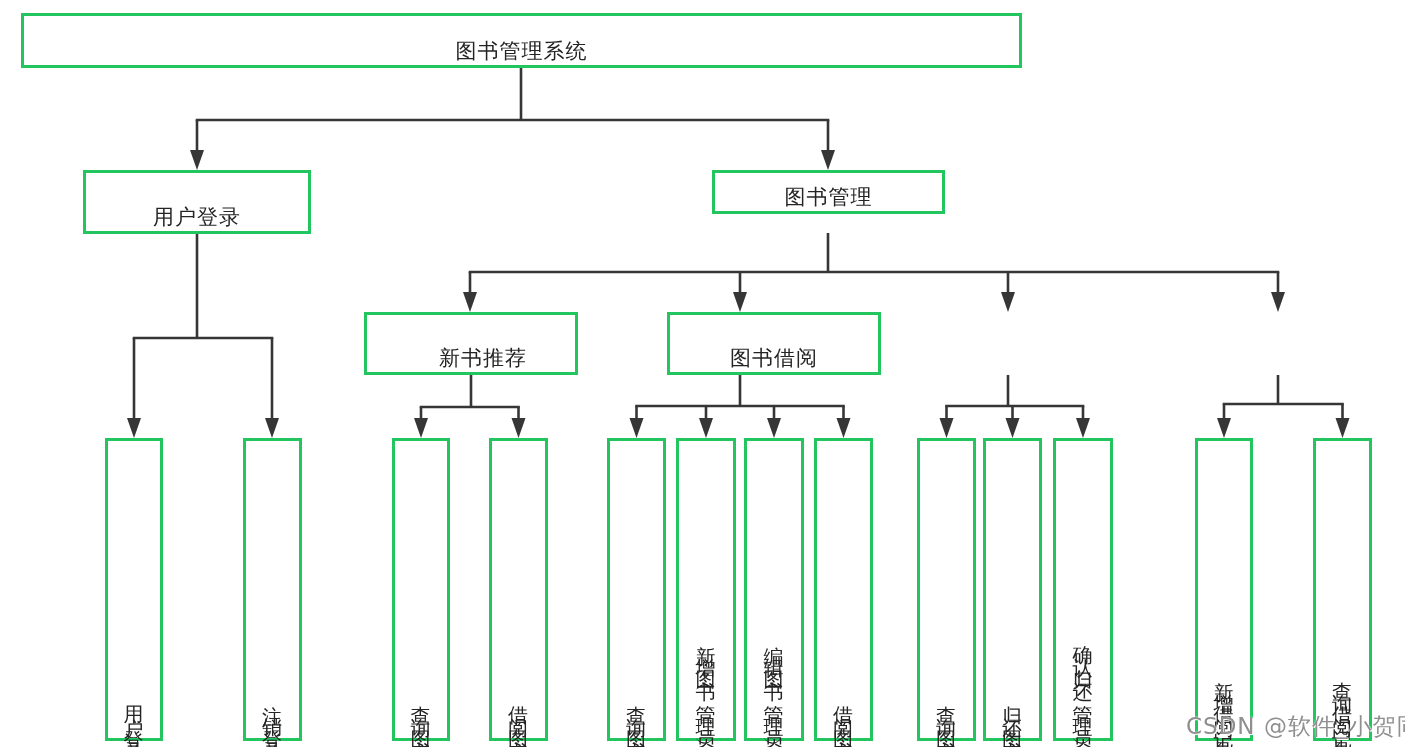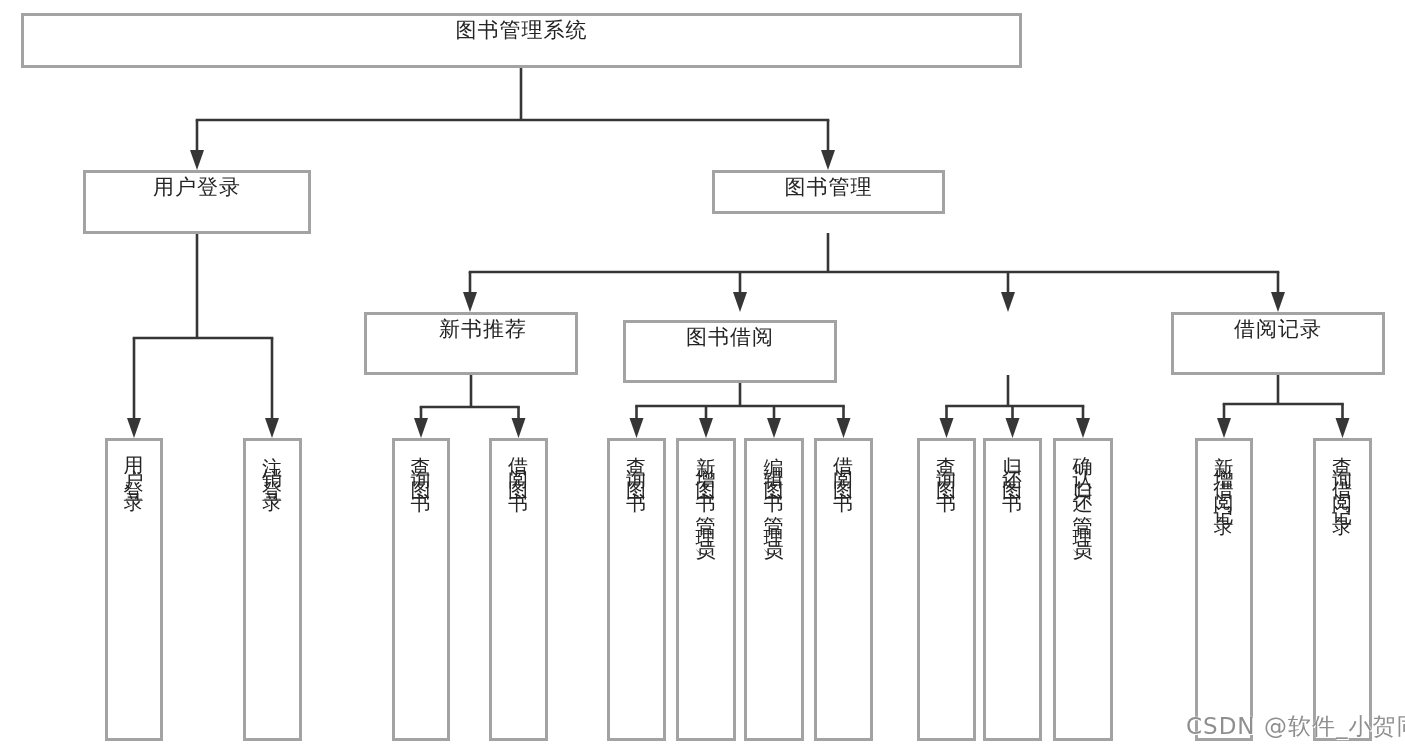--- a/index.html
+++ b/index.html
@@ -8,32 +8,32 @@
     position:relative;
     width:1405px;height:747px;
     background:#ffffff;
     overflow:hidden;
   }
   svg.connectors{position:absolute;left:0;top:0;z-index:1;}
   .node{
     position:absolute;
     box-sizing:border-box;
     background:#ffffff;
-    border:3px solid #a3a3a3;
-    display:flex;align-items:flex-start;justify-content:center;
+    border:3px solid #22c55e;
+    display:flex;align-items:flex-end;justify-content:center;
     color:#242424;
     z-index:2;
   }
   .node.h{font-size:21px;letter-spacing:1px;}
   .node.root{left:21px;top:13px;width:1001px;height:55px;}
   .node.l2-user{left:83px;top:170px;width:228px;height:64px;}
   .node.l2-book{left:712px;top:170px;width:233px;height:44px;}
   .node.l3{top:312px;height:63px;width:214px;}
   .node.l3-a{left:364px;padding-left:24px;}
-  .node.l3-b{left:623px;margin-top:8px;}
+  .node.l3-b{left:667px;}
   .node.l3-c{left:901px;}
   .node.l3-d{left:1171px;}
   .node.leaf{
     top:438px;height:303px;
     font-size:20px;
   }
   .leaf .vtext{
     writing-mode:vertical-lr;
     text-orientation:mixed;
     letter-spacing:12px;
@@ -158,23 +158,20 @@
   <div class="node h l2-book">
     <span>图书管理</span>
   </div>
 
   <div class="node h l3 l3-a">
     <span>新书推荐</span>
   </div>
   <div class="node h l3 l3-b">
     <span>图书借阅</span>
   </div>
-  <div class="node h l3 l3-d">
-    <span>借阅记录</span>
-  </div>
 
   <div class="node leaf a1">
     <span class="vtext">用户登录</span>
   </div>
   <div class="node leaf a2">
     <span class="vtext">注销登录</span>
   </div>
 
   <div class="node leaf b1">
     <span class="vtext">查询图书</span>

